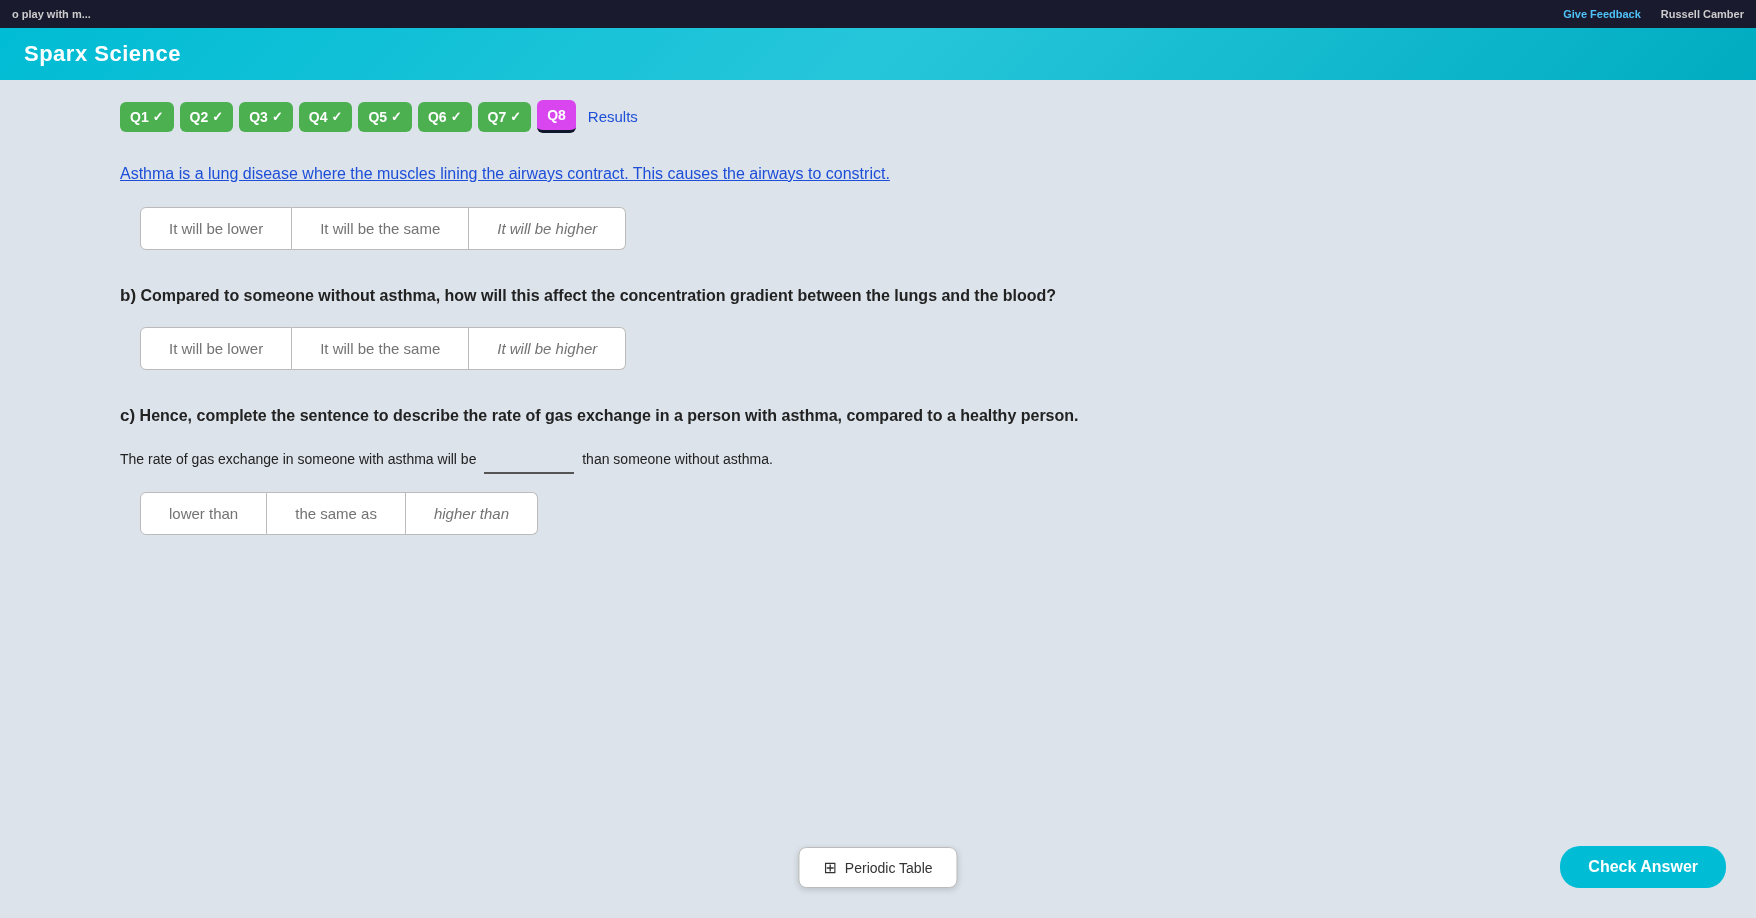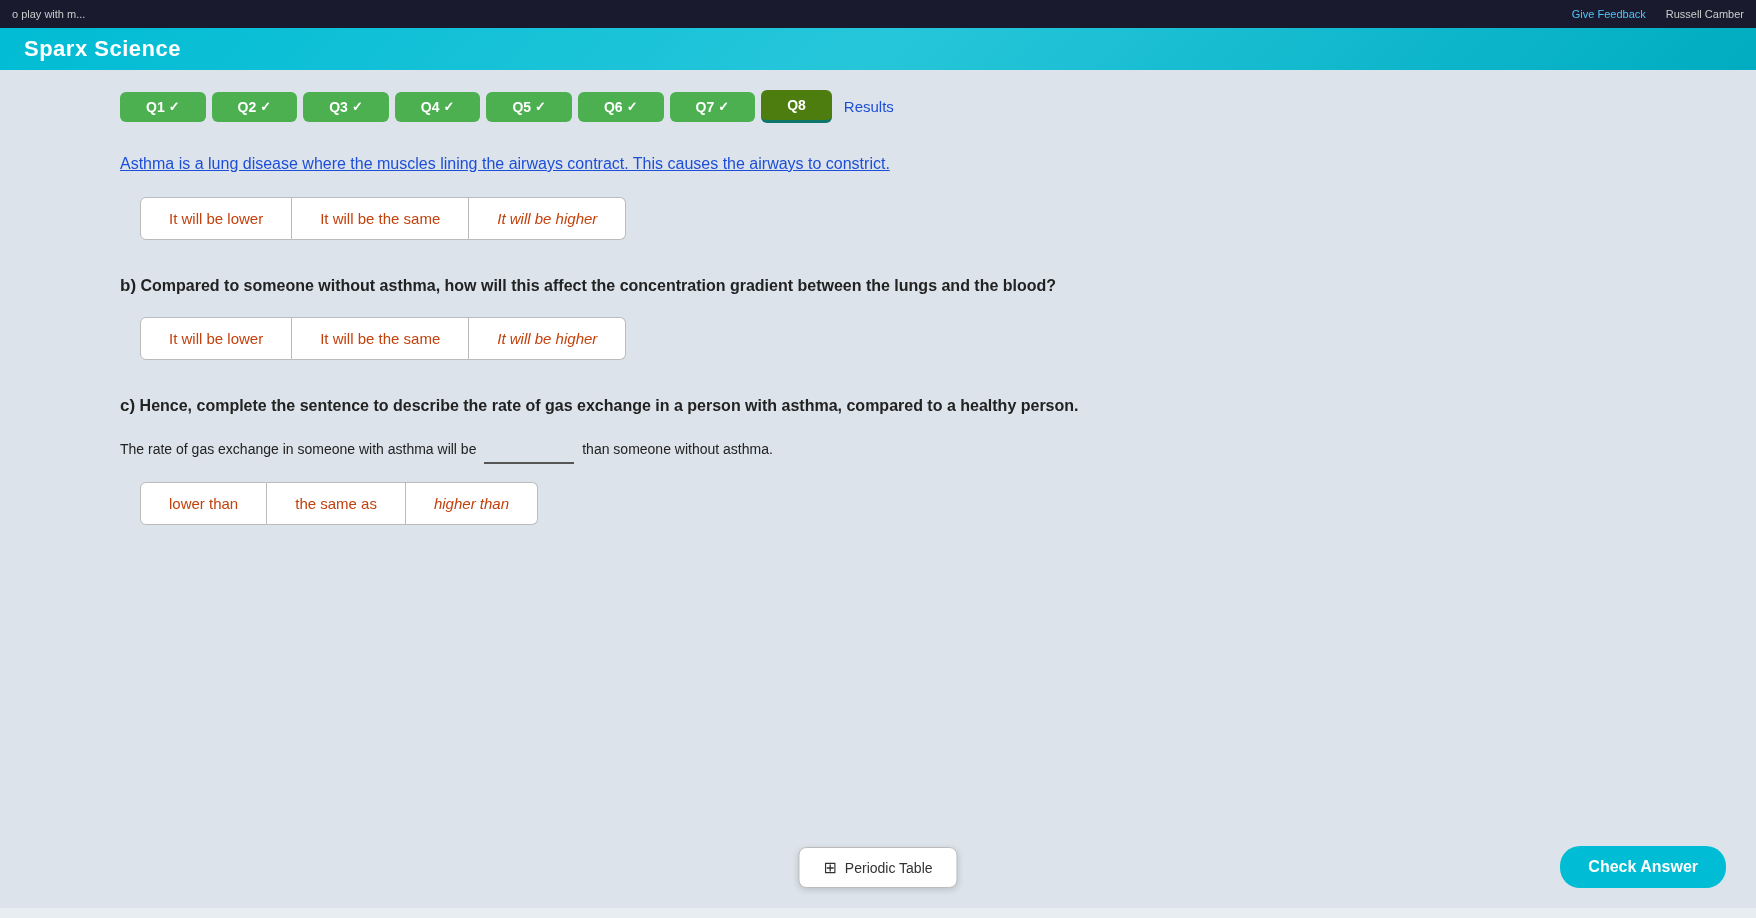--- a/index.html
+++ b/index.html
@@ -14,20 +14,21 @@
 
     
     .browser-bar {
       background: #1a1a2e;
       height: 28px;
       display: flex;
       align-items: center;
       padding: 8px 12px;
       color: #aaa;
       font-size: 11px;
+      font-weight: bold;
     }
 
     .browser-bar .tab-title {
       color: #ccc;
       font-size: 11px;
     }
 
     .browser-bar .top-right {
       margin-left: auto;
       display: flex;
@@ -42,21 +43,21 @@
     }
 
     .browser-bar .username {
       color: #ccc;
       font-size: 11px;
     }
 
     
     .app-header {
       background: linear-gradient(135deg, #00bcd4, #26c6da, #00acc1);
-      height: 42px;
+      height: 52px;
       display: flex;
       align-items: center;
       padding: 16px 24px;
     }
 
     .app-header .logo {
       color: white;
       font-size: 22px;
       font-weight: bold;
       letter-spacing: 0.5px;
@@ -76,36 +77,36 @@
       gap: 6px;
       margin-bottom: 28px;
       flex-wrap: wrap;
     }
 
     .q-tab {
       background: #4caf50;
       color: white;
       border: none;
       border-radius: 6px;
-      padding: 7px 26px;
+      padding: 7px 10px;
       font-size: 14px;
       font-weight: 600;
       cursor: pointer;
       display: flex;
       align-items: center;
       gap: 4px;
     }
 
     .q-tab .checkmark {
       font-size: 13px;
     }
 
     .q-tab.active {
-      background: #4d7c0f;
-      border-bottom: 3px solid #0f766e;
+      background: #d946ef;
+      border-bottom: 3px solid #0f172a;
     }
 
     .results-link {
       color: #1d4ed8;
       font-size: 15px;
       margin-left: 6px;
       cursor: pointer;
       text-decoration: none;
     }
 
@@ -144,21 +145,21 @@
       gap: 0;
       align-items: stretch;
       margin-left: 20px;
     }
 
     .option-btn {
       background: white;
       border: 1px solid #bbb;
       padding: 12px 28px;
       font-size: 15px;
-      color: #c2410c;
+      color: #737373;
       cursor: pointer;
       border-radius: 0;
     }
 
     .option-btn:first-child {
       border-radius: 6px 0 0 6px;
     }
 
     .option-btn:last-child {
       border-radius: 0 6px 6px 0;

